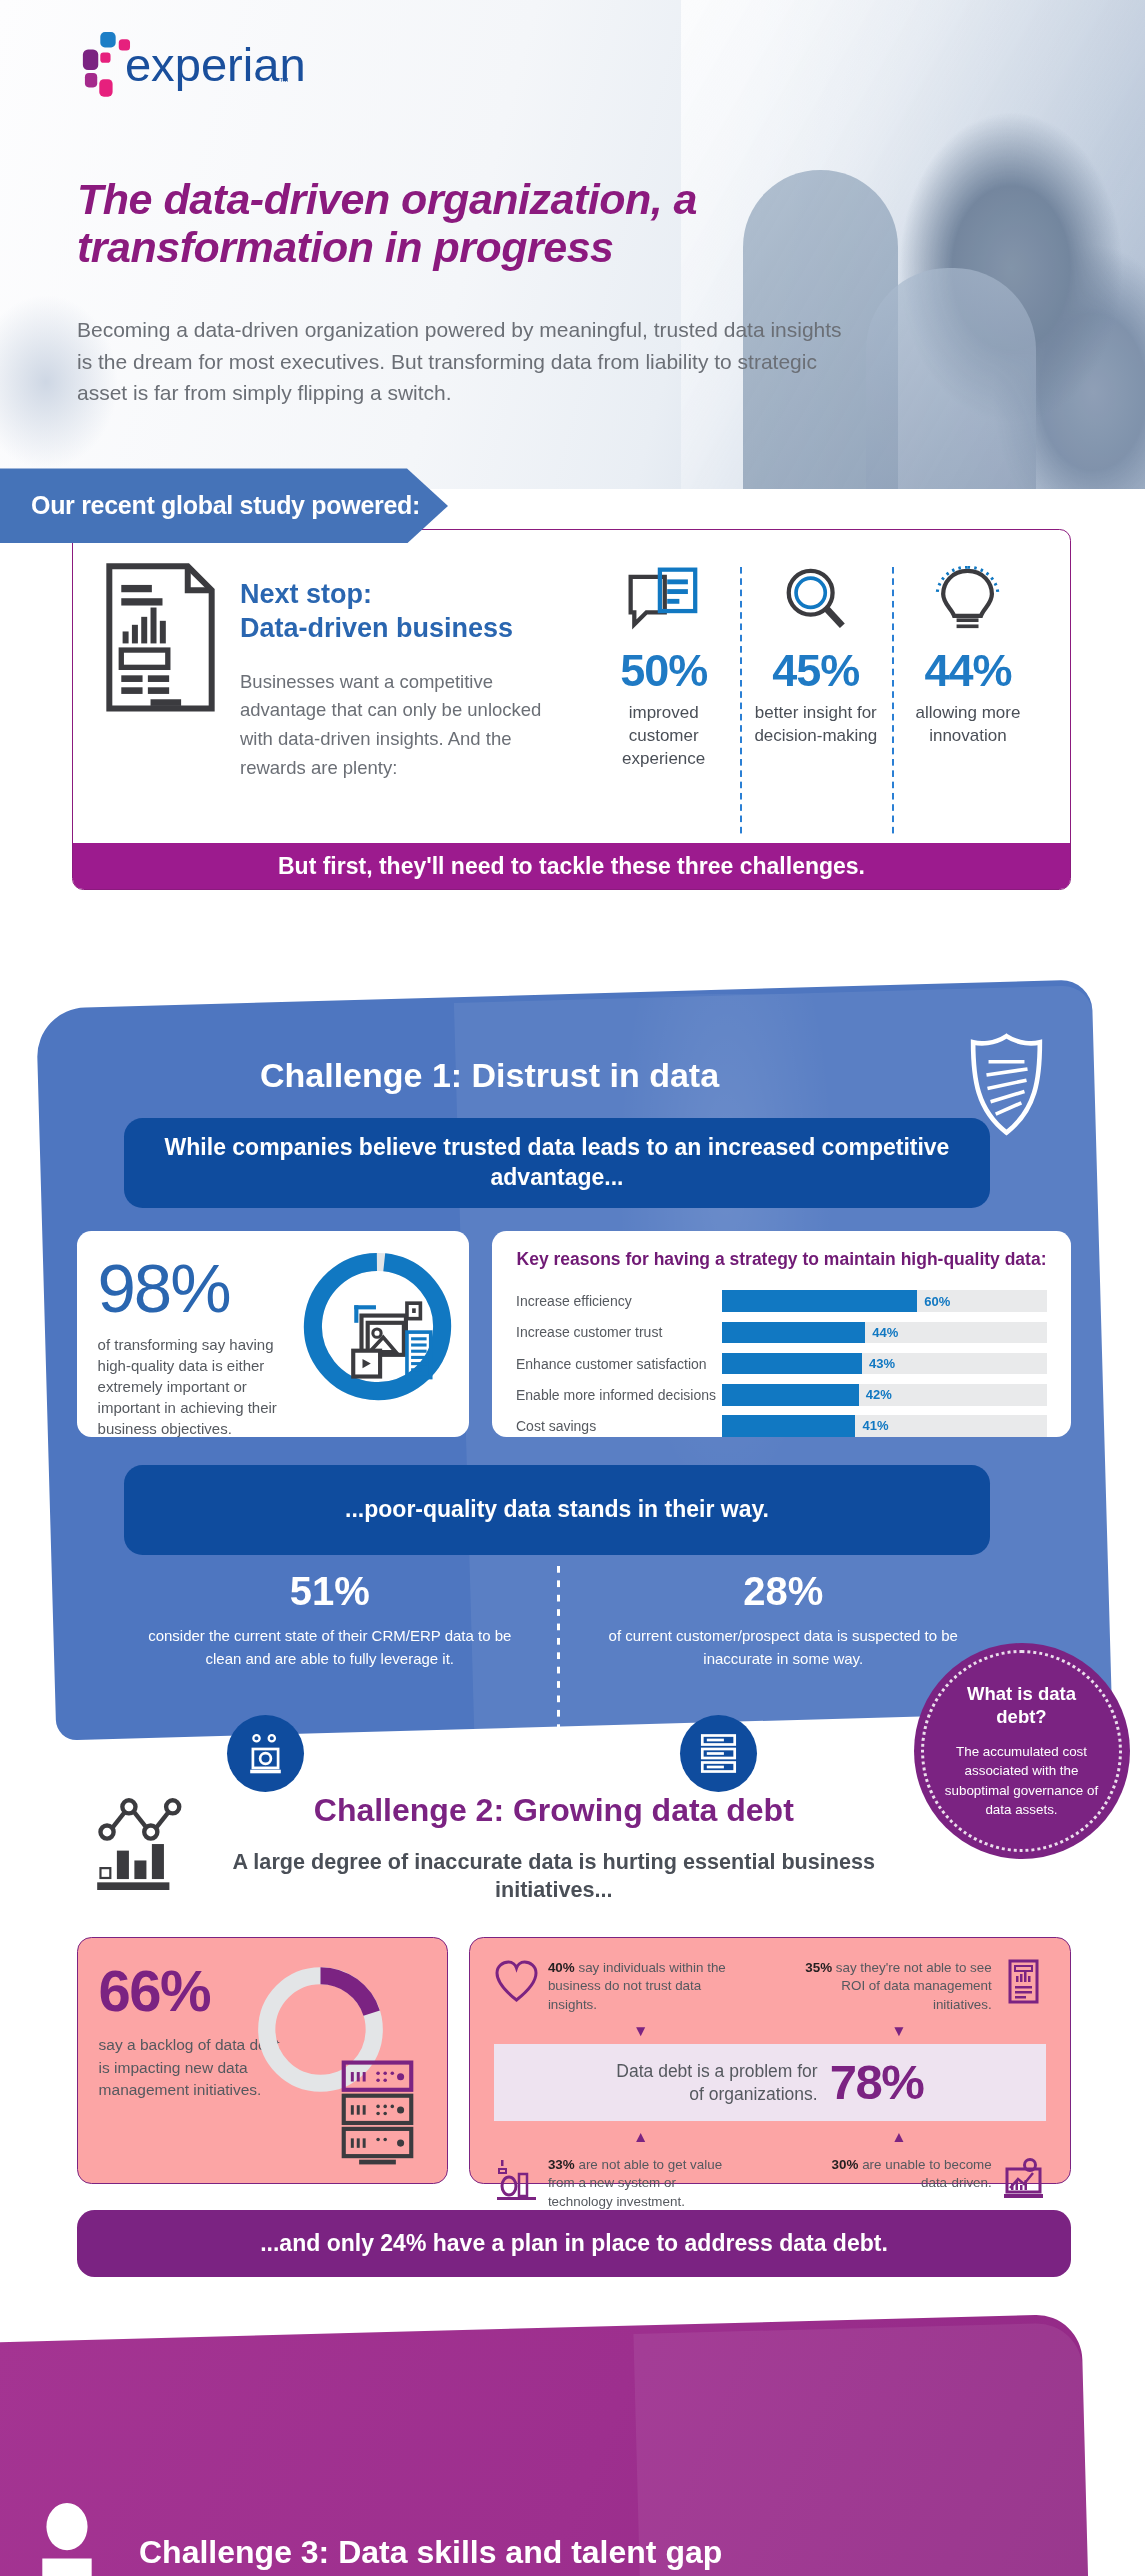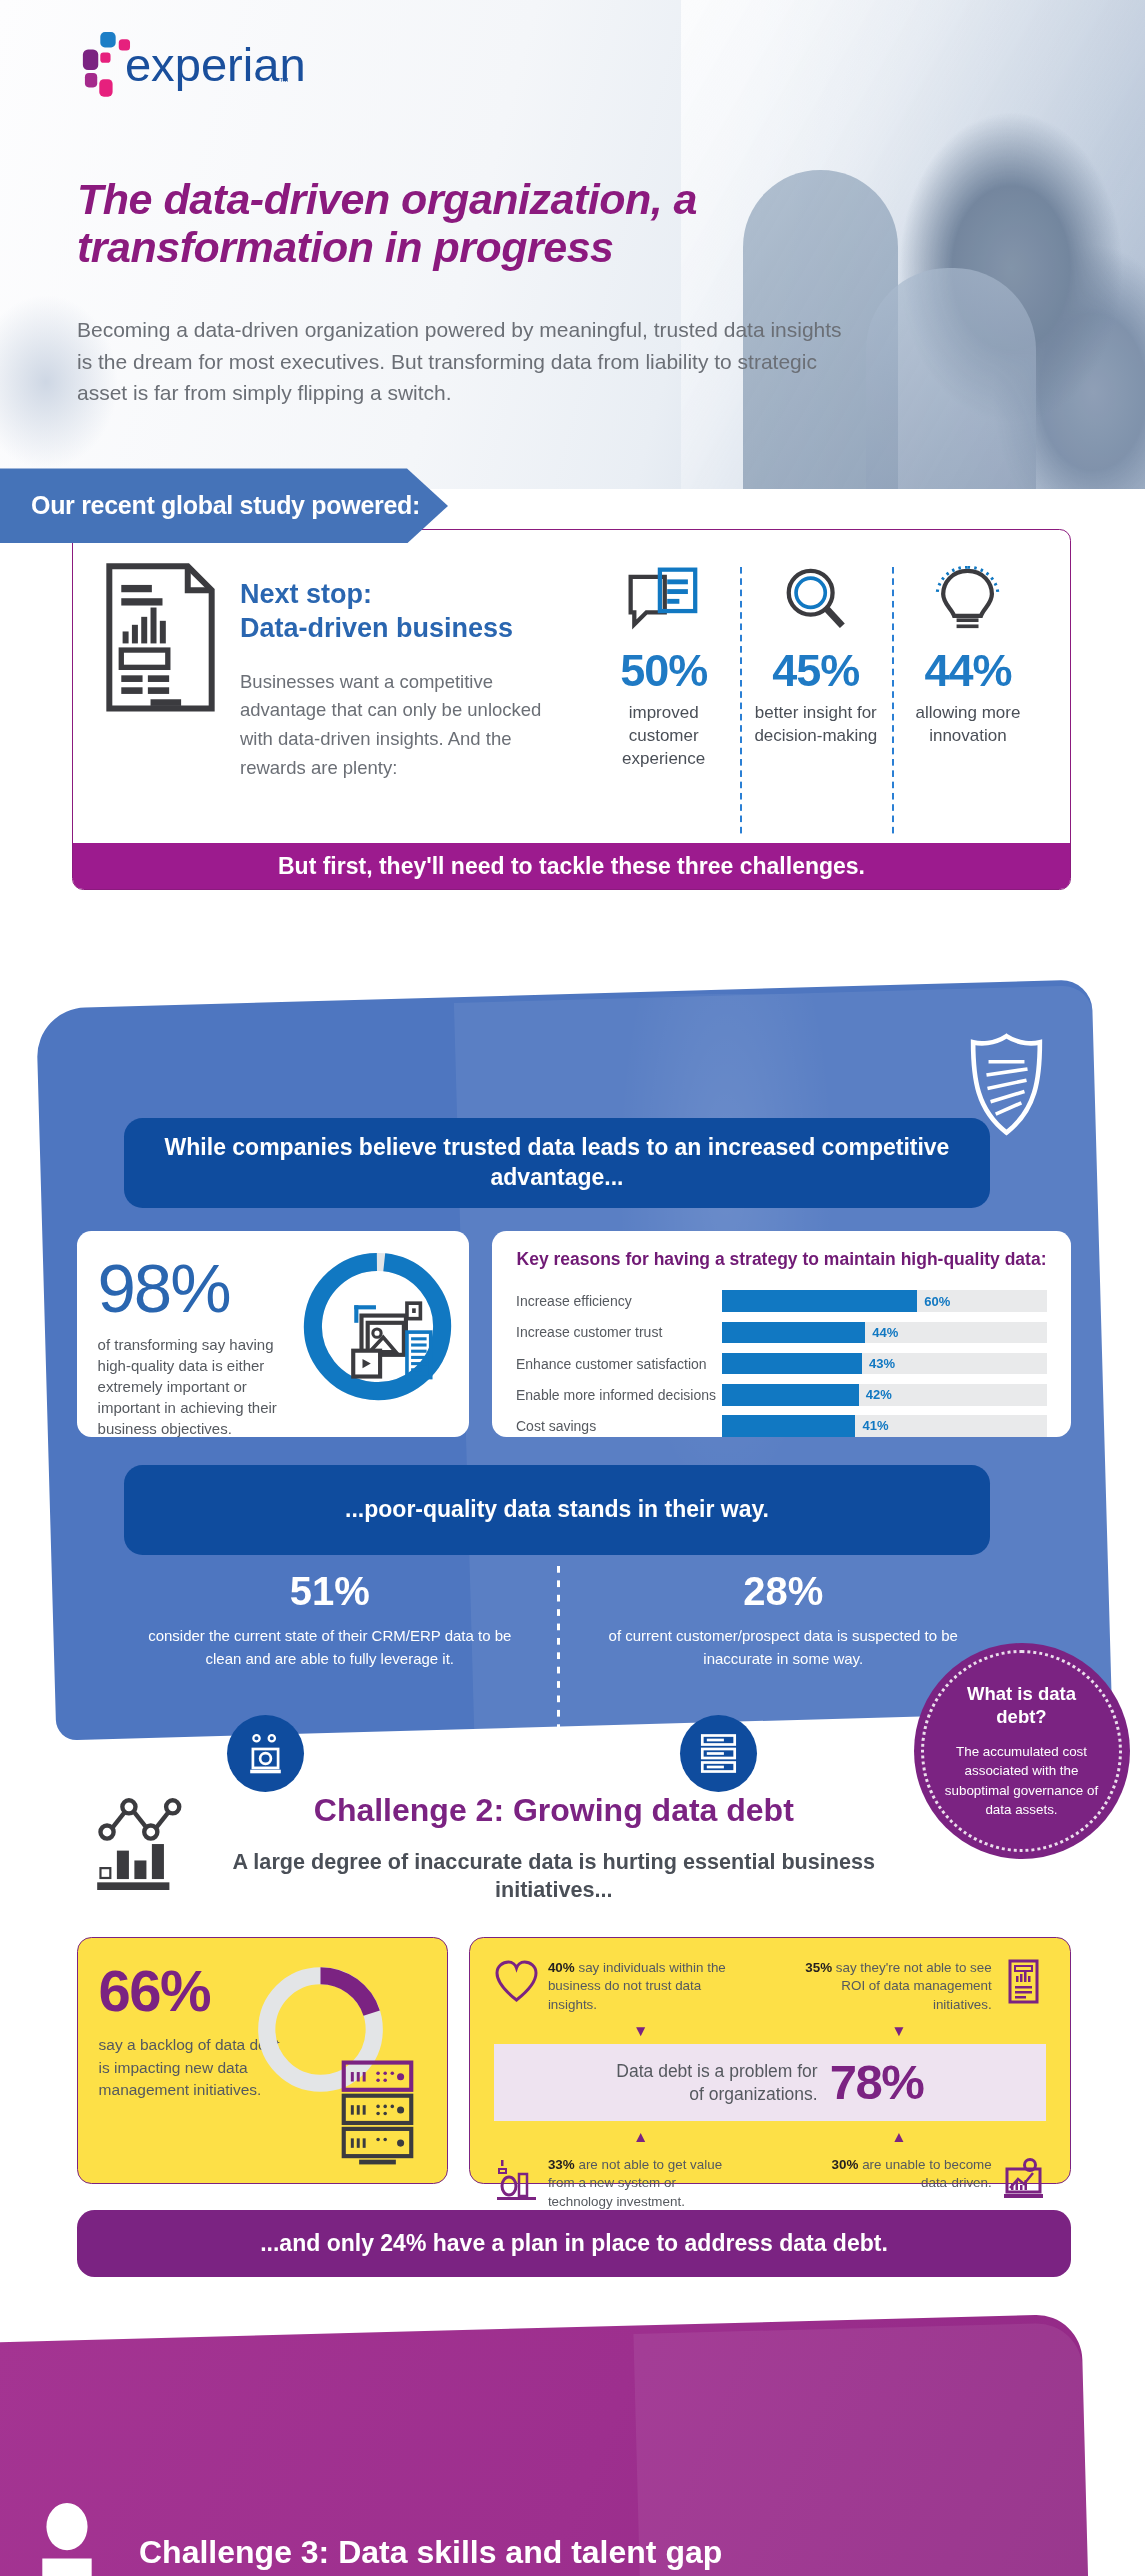--- a/index.html
+++ b/index.html
@@ -123,21 +123,21 @@
 
   
   .c2 { position:relative; width:1145px; height:515px; }
   .c2-head { position:absolute; left:95px; top:10.3px; width:804px; display:flex; align-items:flex-start; }
   .c2-ico { width:93px; flex:0 0 93px; padding-top:5.2px;}
   .c2-ico svg{width:100%;height:auto;}
   .c2-headtext{flex:1; padding-left:20.6px; text-align:center;}
   .c2-title { font-size:32px; font-weight:bold; color:#7b2382; }
   .c2-sub { margin-top:18.5px; font-size:21.6px; line-height:1.32; color:#4a4f57; font-weight:bold;}
   .c2-cards { position:absolute; left:77px; top:155px; width:994px; display:flex; gap:20.6px; }
-  .pcard { border:1.5px solid #7b2382; border-radius:14.4px; background:#fde047; }
+  .pcard { border:1.5px solid #7b2382; border-radius:14.4px; background:#fca5a5; }
   .card-66 { width:371px; height:247px; padding:24px 20.6px; position:relative; }
   .big66 { font-size:58px; font-weight:bold; color:#7b2382; line-height:1; letter-spacing:-1.5px;}
   .c66-body { margin-top:14.4px; width:185px; font-size:15.5px; line-height:1.45; color:#55595f; }
   .donut66{position:absolute;right:62px;top:27px;width:129px;height:129px;}
   .server-ico{position:absolute;right:31px;bottom:20.6px;width:77px;height:103px;}
   .card-debt { flex:1; height:247px; padding:20.6px 24px; position:relative; }
   .dd-top { display:flex; justify-content:space-between; }
   .dd-item { display:flex; gap:9.3px; width:242px; }
   .dd-ico { width:45px; flex:0 0 45px; }
   .dd-ico svg{width:100%;height:auto;}
@@ -271,20 +271,21 @@
         <span>But first, they'll need to tackle these three challenges.</span>
       </div>
     </div>
   </section>
 
   <section class="c1">
     <div class="c1-bg"></div>
     <div class="c1-bg2"></div>
     <div class="c1-bg3"></div>
 
+    <h2 class="c1-title">Challenge 1: Distrust in data</h2>
 
     <div class="shield">
       <svg viewBox="0 0 150 200">
         <path d="M75 6 C50 22 24 22 10 18 C10 90 18 150 75 194 C132 150 140 90 140 18 C126 22 100 22 75 6z" fill="none" stroke="#fff" stroke-width="9"></path>
         <g stroke="#fff" stroke-width="7">
           <path d="M40 56 L110 56"></path>
             <path d="M36 82 L116 70"></path>
           <path d="M38 108 L114 92"></path>
             <path d="M44 134 L110 114"></path>
           <path d="M54 158 L104 136"></path>

